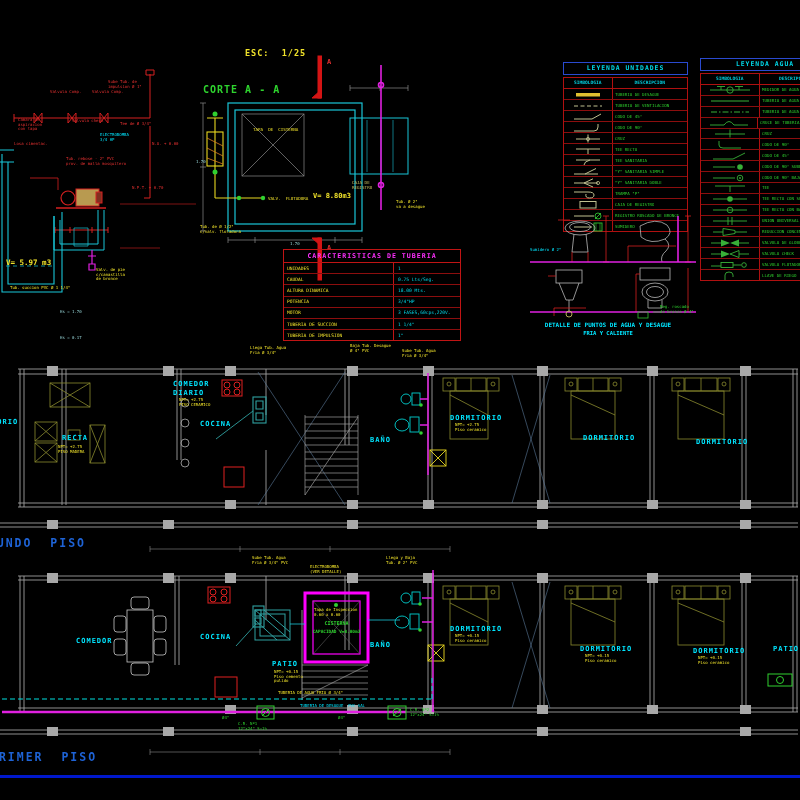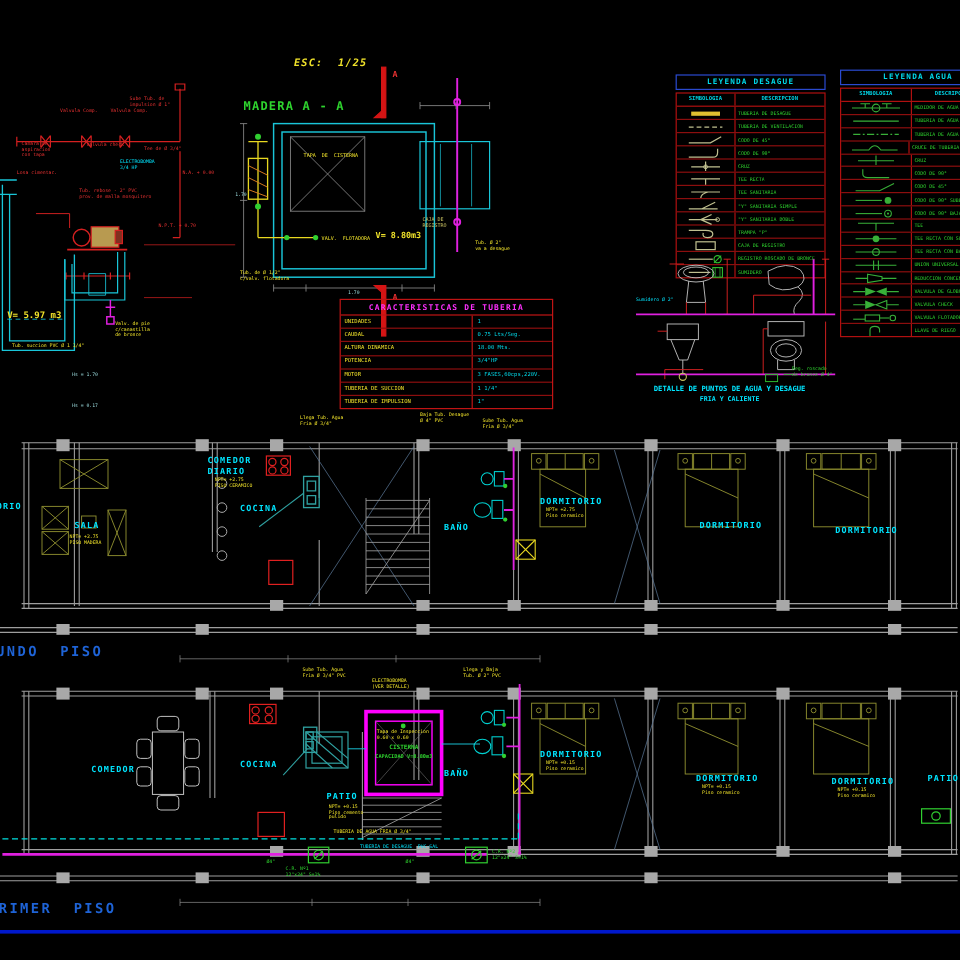--- a/index.html
+++ b/index.html
@@ -4,21 +4,21 @@
 <style>
   html,body{margin:0;padding:0;background:#000;}
   .canvas{position:relative;width:800px;height:800px;background:#000;overflow:hidden;
           font-family:"DejaVu Sans Mono",monospace;}
   svg{position:absolute;overflow:visible;}
   .t{position:absolute;white-space:pre;line-height:1.25;}
   .s38{font-size:4px;line-height:1.15;}
   .s4{font-size:4.2px;line-height:1.2;}
   .s6{font-size:6px;font-weight:bold;}
   .s7{font-size:7px;font-weight:bold;letter-spacing:1px;}
-  .s8{font-size:8.5px;font-weight:bold;letter-spacing:1px;font-style:italic;}
+  .s8{font-size:8.5px;font-weight:bold;letter-spacing:1px;}
   .s10{font-size:10px;font-weight:bold;letter-spacing:1px;}
   .s11{font-size:11.5px;font-weight:bold;letter-spacing:2px;}
   .cy{color:#00e5ff}.yl{color:#f0e22a}.gr{color:#2ed32e}.rd{color:#e33030}.bl{color:#1e63d6}.kh{color:#c8c060}.gy{color:#9adadc}
   .ctr{text-align:center;}
   
   .legend{position:absolute;}
   .leg-title{border:1px solid #2a4ad0;color:#00d8e8;font-size:6.4px;font-weight:bold;
              text-align:center;letter-spacing:1px;height:11px;line-height:11px;}
   .leg-table{border:1px solid #b01010;margin-top:2px;}
   .leg-head{display:flex;border-bottom:1px solid #b01010;height:10px;}
@@ -140,21 +140,21 @@
       <rect x="155" y="78" width="58" height="56"></rect>
       <path d="M172,80 V132 M186,80 V132 M198,80 V132" stroke-width="0.6"></path>
     </g>
     <g stroke="#e020e0" fill="none" stroke-width="1.6">
       <path d="M186,25 V170"></path>
       <circle cx="186" cy="45" r="2.5"></circle>
         <circle cx="186" cy="145" r="2.5"></circle>
     </g>
   </svg>
   <div class="t yl s8" style="left:245px;top:48px">ESC:  1/25</div>
-  <div class="t s10" style="left:203px;top:84px;color:#2ed32e">MADERA A - A</div>
+  <div class="t s10" style="left:203px;top:84px;color:#2ed32e">CORTE A - A</div>
   <div class="t yl s4" style="left:253px;top:127px">TAPA  DE  CISTERNA</div>
   <div class="t yl s4" style="left:268px;top:196px">VALV.  FLOTADORA</div>
   <div class="t yl s6" style="left:313px;top:192px;font-size:7px">V= 8.80m3</div>
   <div class="t yl s38" style="left:200px;top:225px">Tub. de Ø 1/2"
 c/valv. flotadora</div>
   <div class="t kh s4" style="left:352px;top:180px">CAJA DE
 REGISTRO</div>
   <div class="t yl s38" style="left:396px;top:200px">Tub. Ø 2"
 va a desague</div>
   <div class="t rd s7" style="left:327px;top:58px">A</div>
@@ -188,21 +188,21 @@
         <div class="bt-l">TUBERIA  DE  SUCCION</div>
         <div class="bt-v">1 1/4"</div>
       </div>
     <div class="bt-row">
         <div class="bt-l">TUBERIA  DE  IMPULSION</div>
         <div class="bt-v">1"</div>
       </div>
   </div>
 
   <div class="legend" style="left:563px;top:62px;width:125px">
-    <div class="leg-title">LEYENDA  DESAGUE</div>
+    <div class="leg-title">LEYENDA  UNIDADES</div>
     <div class="leg-table">
       <div class="leg-head">
         <div style="width:48px;border-right:1px solid #b01010">SIMBOLOGIA</div>
         <div style="width:75px">DESCRIPCION</div>
       </div>
       <div class="leg-row" style="height:10px">
           <div class="sym" style="width:48px">
             <svg width="40" height="9" viewBox="0 0 40 9">
               <rect x="8" y="3" width="24" height="3.5" fill="#e0c030"></rect>
             </svg>
@@ -635,21 +635,21 @@
       <rect x="685" y="23" width="32" height="13"></rect>
         <path d="M701,23 V36"></path>
       <rect x="718" y="23" width="12" height="13"></rect>
         <circle cx="724" cy="29" r="2"></circle>
       <rect x="678" y="36" width="46" height="48"></rect>
         <path d="M678,40 L724,60"></path>
     </g>
     <path d="M150,194 H450 M150,191 v6 M240,191 v6 M330,191 v6 M450,191 v6" stroke="#8a8a8a" stroke-width="0.6" fill="none"></path>
   </svg>
   <div class="t cy s7" style="left:-34px;top:418px">DORMITORIO</div>
-  <div class="t cy s7" style="left:62px;top:434px">SALA</div>
+  <div class="t cy s7" style="left:62px;top:434px">RECTA</div>
   <div class="t yl s38" style="left:58px;top:445px">NPT= +2.75
 PISO MADERA</div>
   <div class="t cy s7" style="left:173px;top:380px">COMEDOR
 DIARIO</div>
   <div class="t yl s38" style="left:179px;top:398px">NPT= +2.75
 PISO CERAMICO</div>
   <div class="t cy s7" style="left:200px;top:420px">COCINA</div>
   <div class="t cy s7" style="left:370px;top:436px">BAÑO</div>
   <div class="t cy s7" style="left:450px;top:414px">DORMITORIO</div>
   <div class="t yl s38" style="left:455px;top:423px">NPT= +2.75

